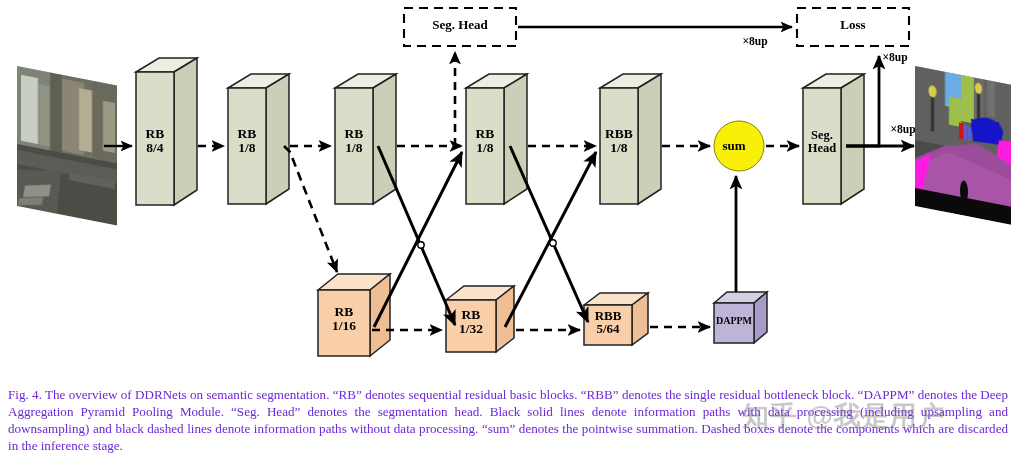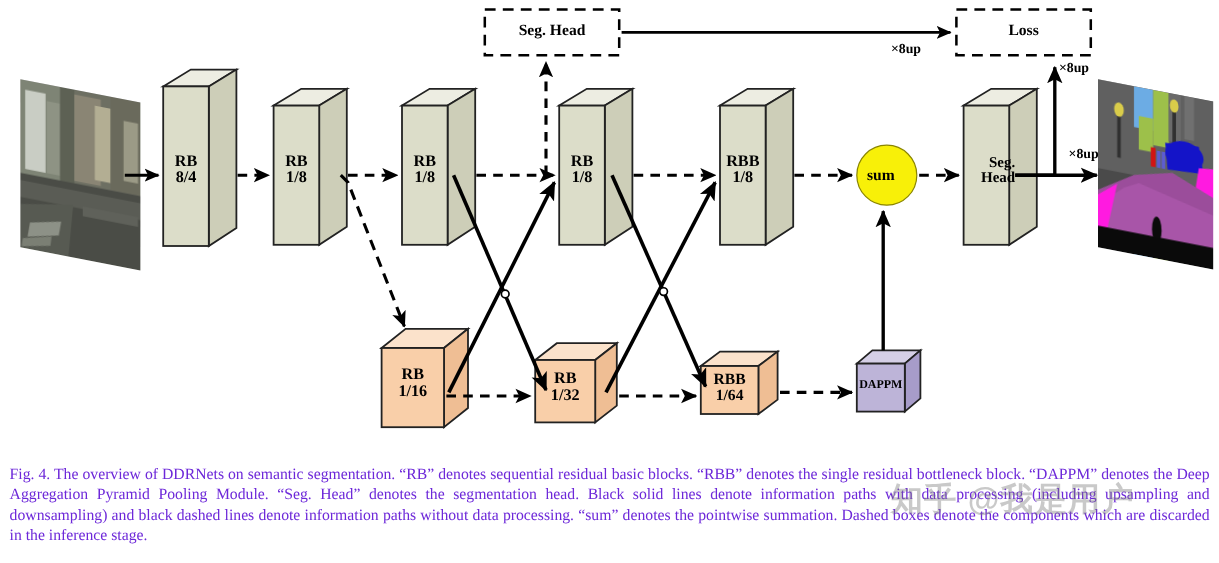--- a/index.html
+++ b/index.html
@@ -263,26 +263,26 @@
   <div class="node-label" style="left:730px; top:36px; width:50px; font-size:11.5px;">×8up</div>
   <div class="node-label" style="left:872px; top:52px; width:46px; font-size:11.5px;">×8up</div>
   <div class="node-label" style="left:880px; top:124px; width:46px; font-size:11.5px;">×8up</div>
 
   <div class="node-label" style="left:133px; top:127px; width:44px; font-size:13.5px;"><span>RB</span><br><span>8/4</span></div>
   <div class="node-label" style="left:225px; top:127px; width:44px; font-size:13.5px;"><span>RB</span><br><span>1/8</span></div>
   <div class="node-label" style="left:332px; top:127px; width:44px; font-size:13.5px;"><span>RB</span><br><span>1/8</span></div>
   <div class="node-label" style="left:463px; top:127px; width:44px; font-size:13.5px;"><span>RB</span><br><span>1/8</span></div>
   <div class="node-label" style="left:594px; top:127px; width:50px; font-size:13.5px;"><span>RBB</span><br><span>1/8</span></div>
 
-  <div class="node-label" style="left:798px; top:129px; width:48px; font-size:12.5px;text-align:right;">Seg.
+  <div class="node-label" style="left:798px; top:129px; width:48px; font-size:12.5px;">Seg.
 Head</div>
 
   <div class="node-label" style="left:318px; top:305px; width:52px; font-size:13.5px;"><span>RB</span><br><span>1/16</span></div>
   <div class="node-label" style="left:446px; top:308px; width:50px; font-size:13.5px;"><span>RB</span><br><span>1/32</span></div>
-  <div class="node-label" style="left:583px; top:309px; width:50px; font-size:13px;"><span>RBB</span><br><span>1/64</span></div>
+  <div class="node-label" style="left:583px; top:309px; width:50px; font-size:13px;"><span>RBB</span><br><span>5/64</span></div>
 
   <div class="node-label" style="left:714px; top:139px; width:40px; font-size:13px;">sum</div>
   <div class="node-label" style="left:709px; top:316px; width:50px; font-size:10px;">DAPPM</div>
 
 </div>
 
 <div class="caption">
   <span class="caption-lead">Fig. 4.</span>
   <span>The overview of DDRNets on semantic segmentation. “RB” denotes sequential residual basic blocks. “RBB” denotes the single residual bottleneck block. “DAPPM” denotes the Deep Aggregation Pyramid Pooling Module. “Seg. Head” denotes the segmentation head. Black solid lines denote information paths with data processing (including upsampling and downsampling) and black dashed lines denote information paths without data processing. “sum” denotes the pointwise summation. Dashed boxes denote the components which are discarded in the inference stage.</span>
 </div>

